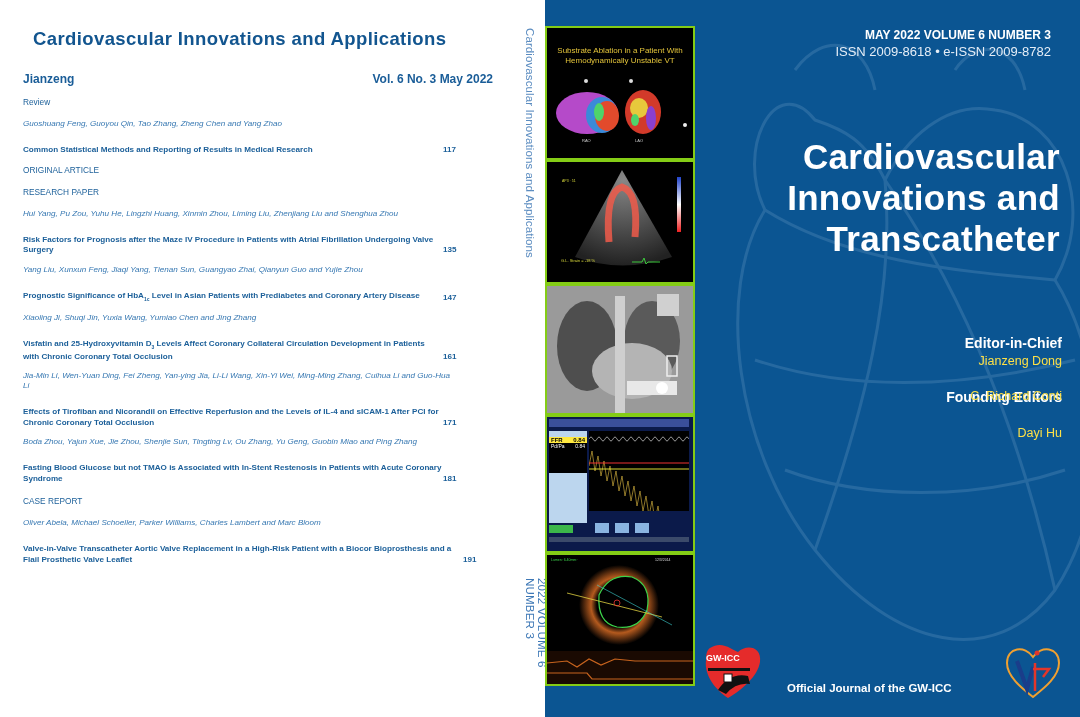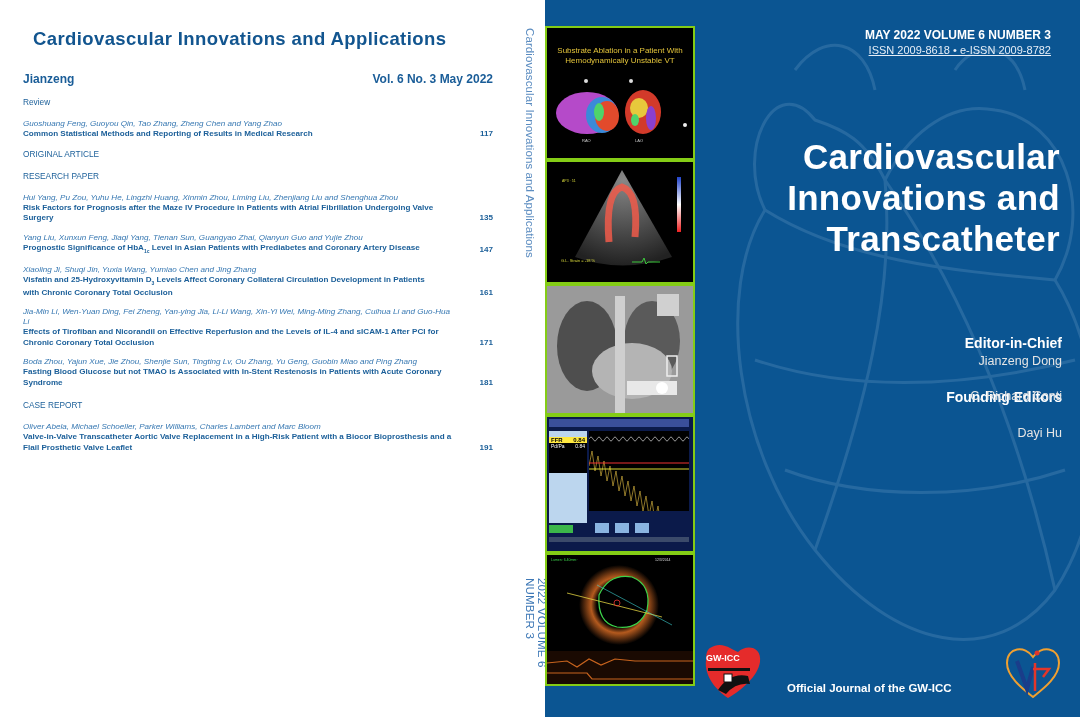--- a/index.html
+++ b/index.html
@@ -7,38 +7,38 @@
   body { position: relative; font-family: "Liberation Sans", sans-serif; }
 
   
   .toc-page { position: absolute; left: 0; top: 0; width: 520px; height: 717px; background: #fff; color: #1f5f97; }
   .journal-header { position: absolute; left: 33px; top: 28px; font-size: 18.5px; font-weight: bold; color: #12558f; letter-spacing: 0.4px; }
   .contents-row { position: absolute; left: 23px; top: 72px; width: 470px; display: flex; justify-content: space-between; font-weight: bold; font-size: 12px; color: #1a5d98; }
   .toc-body { position: absolute; left: 23px; top: 97px; width: 470px; font-size: 8.1px; }
   .section-heading { font-weight: normal; color: #1b5f99; font-size: 8.3px; margin-bottom: 12px; }
   .entry { margin-bottom: 9px; }
   .entry .authors { font-style: italic; color: #3778b2; line-height: 10px; }
-  .entry .title-row { display: flex; justify-content: space-between; align-items: flex-end; }
+  .entry .title-row { display: flex; justify-content: flex-start; align-items: flex-end; margin-top: 16px; }
   .entry .title { font-weight: bold; color: #1b5f99; line-height: 10.5px; width: 420px; }
   .entry .page { font-weight: bold; color: #1b5f99; line-height: 10.5px; }
   .entry sub { font-size: 5px; }
 
   
   .spine { position: absolute; left: 520px; top: 0; width: 25px; height: 717px; background: #fff; }
   .spine-title { position: absolute; left: 4px; top: 28px; writing-mode: vertical-rl; font-size: 11.5px; color: #5b8cc0; letter-spacing: 0.1px; }
   .spine-volume { position: absolute; left: 4px; top: 578px; writing-mode: vertical-rl; font-size: 11.5px; color: #3e78b6; letter-spacing: 0.2px; }
 
   
   .cover { position: absolute; left: 545px; top: 0; width: 535px; height: 717px; background: #0b5592; overflow: hidden; }
   .cover-watermark { position: absolute; left: 150px; top: 30px; width: 420px; height: 660px; opacity: 0.18; }
   .issue-line { position: absolute; right: 29px; top: 28px; color: #fff; font-weight: bold; font-size: 12px; text-align: right; }
-  .issn-line { position: absolute; right: 29px; top: 44px; color: #e6eef7; font-size: 11px; text-align: center; text-decoration: underline; }
+  .issn-line { position: absolute; right: 29px; top: 44px; color: #e6eef7; font-size: 13px; text-align: center; }
   .cover-title { position: absolute; right: 20px; top: 136px; color: #fff; font-weight: bold; font-size: 35px; line-height: 41px; text-align: right; letter-spacing: 0.3px; }
   .editor-heading { position: absolute; right: 18px; color: #fff; font-weight: bold; font-size: 14px; text-align: center; }
-  .editor-name { position: absolute; right: 18px; color: #e5e5e5; font-size: 12.5px; text-align: right; }
+  .editor-name { position: absolute; right: 18px; color: #fde047; font-size: 12.5px; text-align: right; }
   .official { position: absolute; left: 242px; top: 682px; color: #fff; font-weight: bold; font-size: 11.5px; }
 
   
   .strip { position: absolute; left: 0; top: 26px; width: 150px; height: 660px; }
   .panel { position: absolute; left: 0; width: 150px; background: #000; border: 2px solid #84cc16; overflow: hidden; }
   .p1 { top: 0; height: 134px; }
   .p2 { top: 134px; height: 124px; }
   .p3 { top: 258px; height: 131px; }
   .p4 { top: 389px; height: 138px; background: #0b1a4a; }
   .p5 { top: 527px; height: 133px; }

